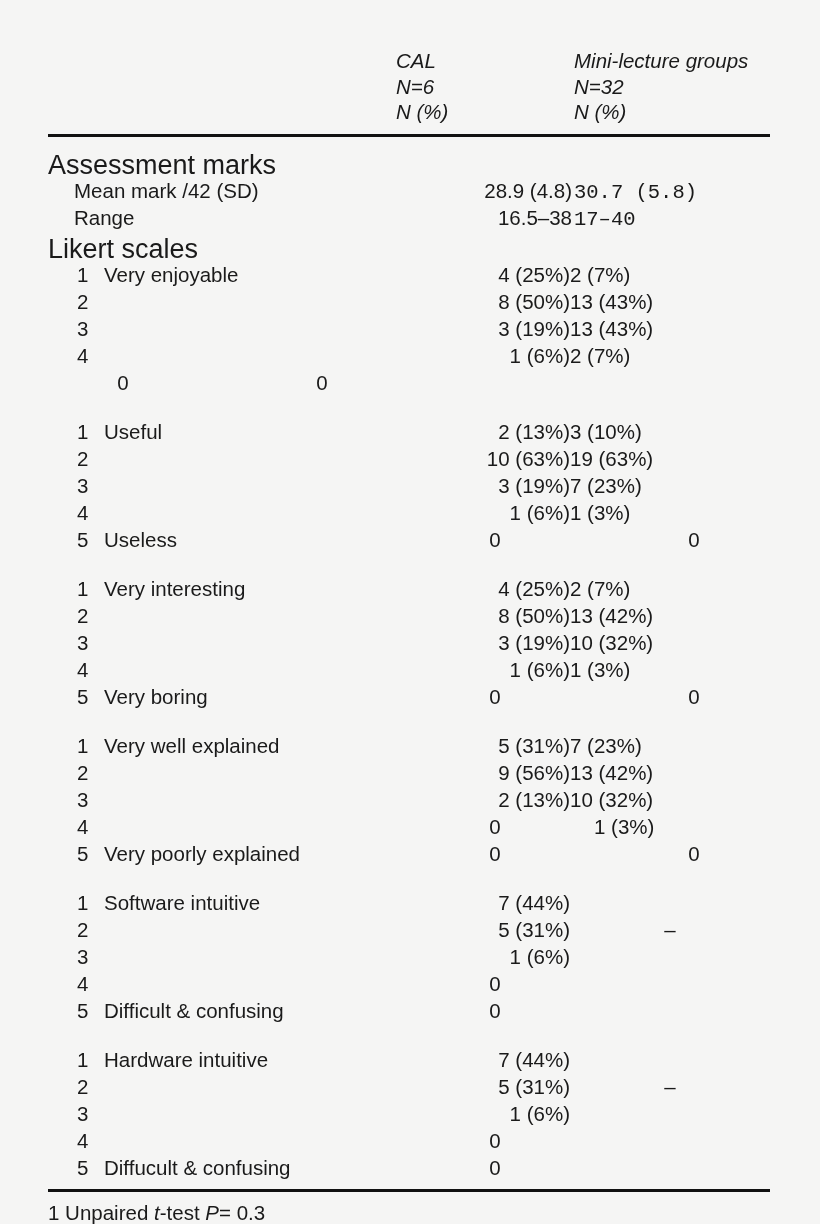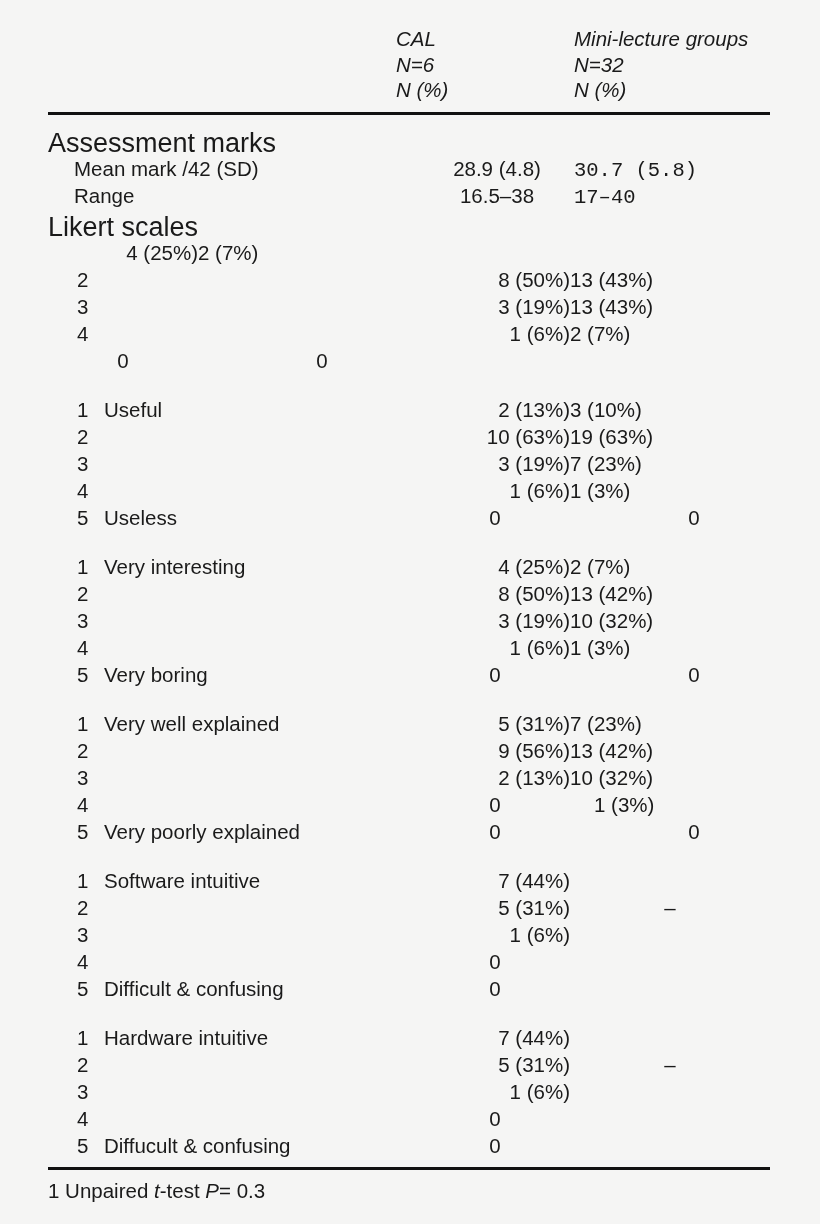--- a/index.html
+++ b/index.html
@@ -44,29 +44,29 @@
   .c-val2 {
     width: 200px;
     flex: 0 0 200px;
     font-size: 20.5px;
     white-space: nowrap;
   }
   
   .c-val.center { text-align: center; padding-right: 24px; }
   .c-val2.center { text-align: center; padding-right: 28px; }
   
-  .c-val.leftish { text-align: center; padding-left: 2px; }
+  .c-val.leftish { text-align: right; padding-left: 2px; }
   .c-val2.leftish { text-align: left; padding-left: 2px; font-family: Liberation Mono, monospace; }
 
   
   .header {
     display: flex;
     width: 722px;
     margin-left: 48px;
-    padding-top: 26px;
+    padding-top: 48px;
   }
   .header .h-spacer { width: 348px; flex: 0 0 348px; }
   .header .h-col {
     flex: 0 0 178px;
     width: 178px;
     font-style: italic;
     font-size: 20.5px;
     line-height: 25.5px;
   }
   .header .h-col.wide { flex: 0 0 196px; width: 196px; }
@@ -151,20 +151,21 @@
       <div class="c-val leftish">16.5–38</div>
       <div class="c-val2 leftish">17–40</div>
     </div>
 
     <div class="scales-gap"></div>
 
     <div class="section-title">Likert scales</div>
 
     <div class="block">
       <div class="row likert">
+        <div class="c-label"><span class="likert-num">1</span><span>Very enjoyable</span></div>
         <div class="c-val">4 (25%)</div>
         <div class="c-val2">2 (7%)</div>
       </div>
       <div class="row likert">
         <div class="c-label"><span class="likert-num">2</span><span></span></div>
         <div class="c-val">8 (50%)</div>
         <div class="c-val2">13 (43%)</div>
       </div>
       <div class="row likert">
         <div class="c-label"><span class="likert-num">3</span><span></span></div>

